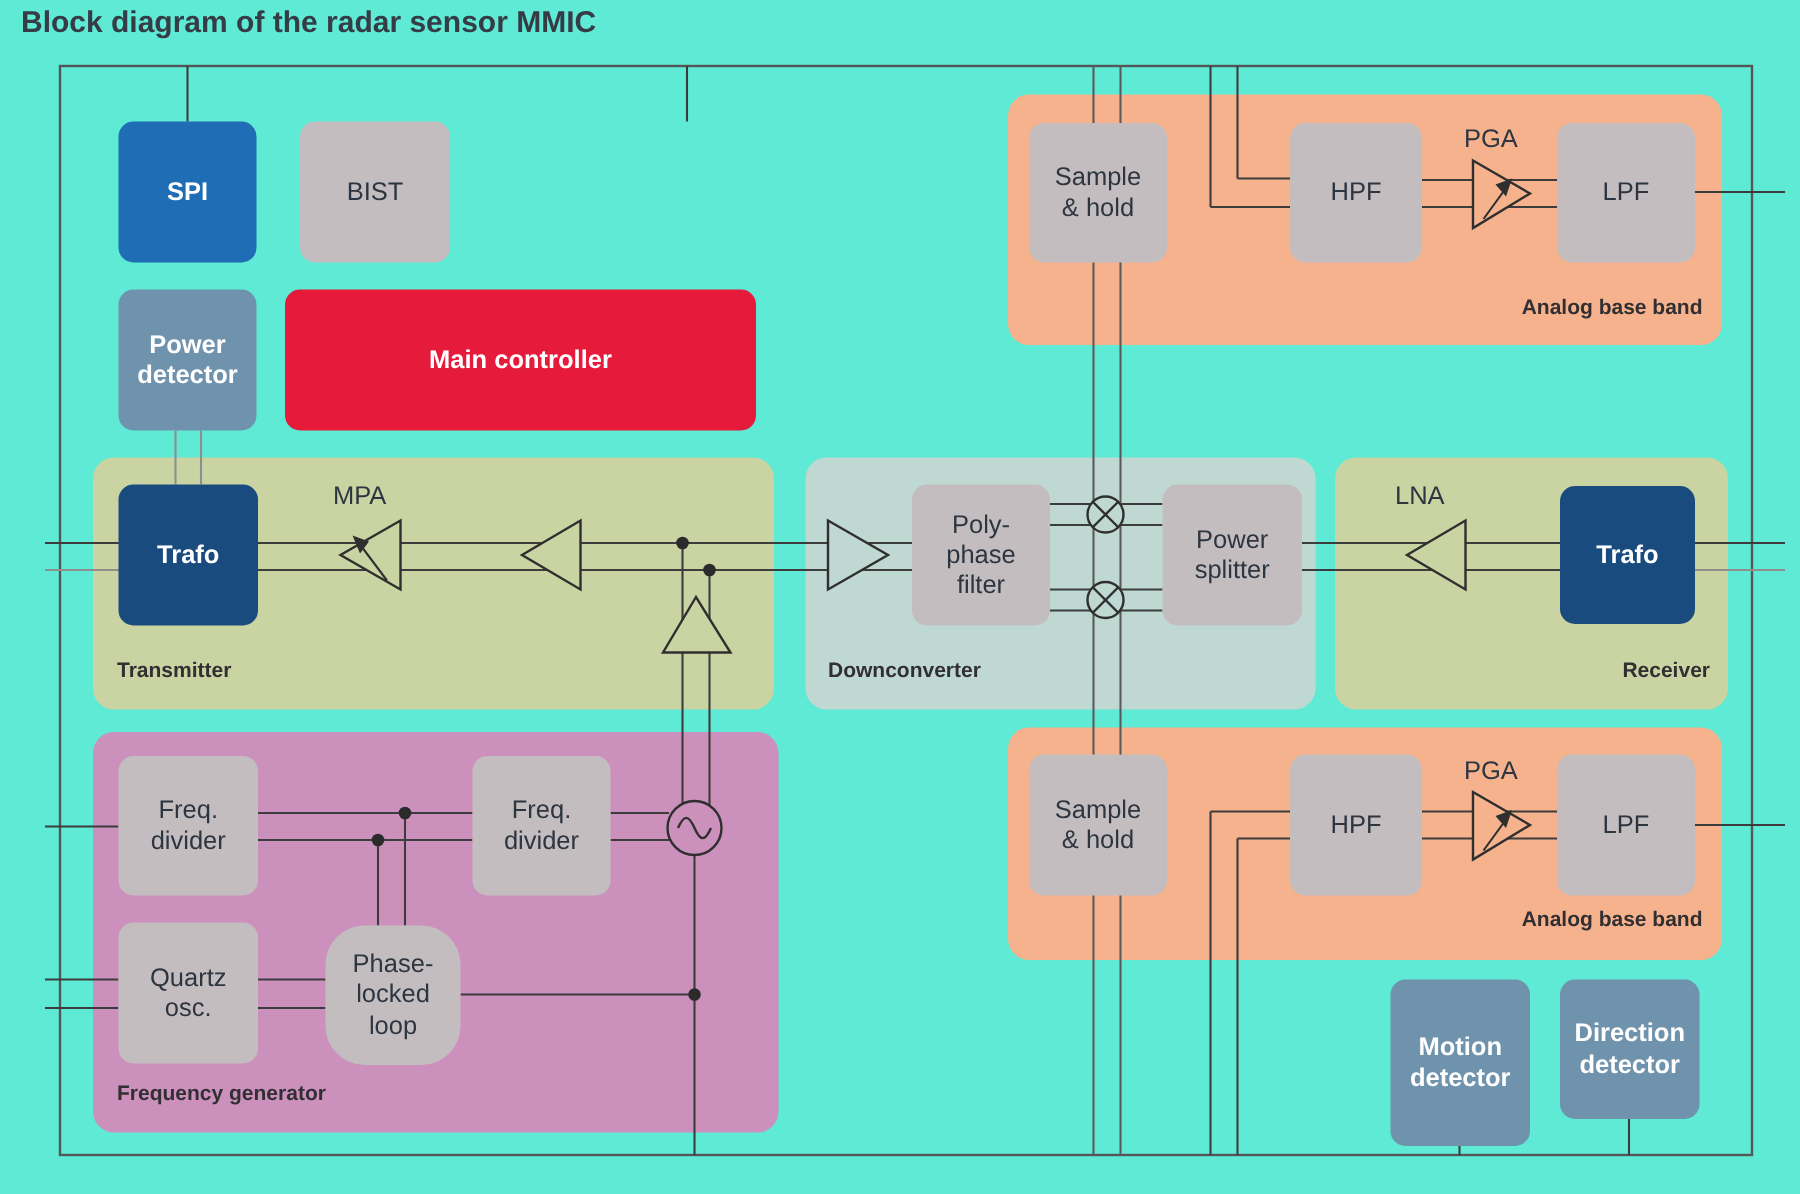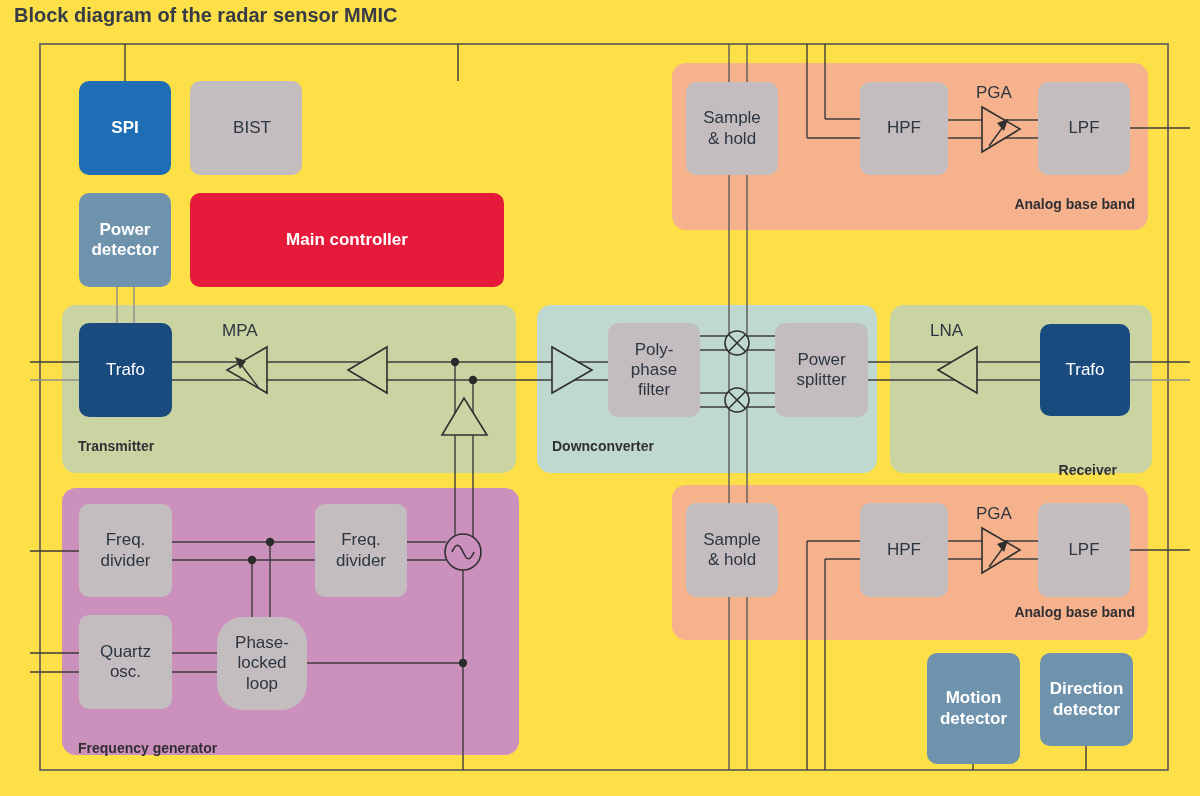--- a/index.html
+++ b/index.html
@@ -1,31 +1,31 @@
 <!DOCTYPE html>
 <html><head>
 <meta charset="utf-8">
 <style>
   html,body{margin:0;padding:0;background:#ffffff;}
-  #canvas{position:relative;width:1200px;height:796px;background:#fde047;
+  #canvas{position:relative;width:1200px;height:796px;background:#5eead4;
           font-family:"Liberation Sans",sans-serif;overflow:hidden;}
   #page-title{position:absolute;left:14px;top:4px;font-size:20px;font-weight:600;
               color:#363c46;z-index:4;}
   .section{position:absolute;border-radius:14px;z-index:1;}
   .sec-green{background:#c9d4a2;}
   .sec-teal{background:#bfd9d2;}
   .sec-orange{background:#f5b28c;}
   .sec-purple{background:#cc90bd;}
   .box{position:absolute;display:flex;align-items:center;justify-content:center;
        text-align:center;border-radius:10px;font-size:17px;line-height:1.18;
        white-space:pre-line;z-index:3;}
   .c-blue{background:#1e6db5;color:#ffffff;font-weight:600;}
   .c-slate{background:#7093ad;color:#ffffff;font-weight:600;}
   .c-gray{background:#c3bdbf;color:#2d3540;}
-  .c-navy{background:#1a4b7f;color:#ffffff;font-weight:400;}
+  .c-navy{background:#1a4b7f;color:#ffffff;font-weight:700;}
   .c-red{background:#e61a3a;color:#ffffff;font-weight:700;}
   .seclabel{position:absolute;z-index:3;font-weight:700;font-size:14px;color:#322f33;
             white-space:nowrap;}
   .right{text-align:right;}
   .amplabel{position:absolute;z-index:3;font-size:17px;color:#2d3540;
             white-space:nowrap;}
   #wires{position:absolute;left:0;top:0;z-index:2;}
 </style>
 </head>
 <body>
@@ -146,21 +146,21 @@
       </g>
 
       <g>
         <circle cx="463" cy="552" r="18" fill="#cc90bd"></circle>
         <path d="M 452 552 c 4 -9 7 -9 11 0 c 4 9 7 9 11 0" fill="none" stroke-width="1.6"></path>
       </g>
     </g>
   </svg>
 
   <div class="box c-blue" style="left:79px;top:81px;width:92px;height:94px;">SPI</div>
-  <div class="box c-gray" style="left:190px;top:81px;width:100px;height:94px;padding-left:12px;">BIST</div>
+  <div class="box c-gray" style="left:200px;top:81px;width:100px;height:94px;">BIST</div>
   <div class="box c-slate" style="left:79px;top:193px;width:92px;height:94px;">Power
 detector</div>
   <div class="box c-red" style="left:190px;top:193px;width:314px;height:94px;">Main controller</div>
 
   <div class="box c-navy" style="left:79px;top:323px;width:93px;height:94px;">Trafo</div>
   <div class="box c-gray" style="left:608px;top:323px;width:92px;height:94px;">Poly-
 phase
 filter</div>
   <div class="box c-gray" style="left:775px;top:323px;width:93px;height:94px;">Power
 splitter</div>
@@ -186,23 +186,23 @@
 locked
 loop</div>
 
   <div class="box c-slate" style="left:927px;top:653px;width:93px;height:111px;">Motion
 detector</div>
   <div class="box c-slate" style="left:1040px;top:653px;width:93px;height:93px;">Direction
 detector</div>
 
   <div class="seclabel" style="left:78px;top:438px;">Transmitter</div>
   <div class="seclabel" style="left:552px;top:438px;">Downconverter</div>
-  <div class="seclabel right" style="left:877px;top:438px;width:240px;margin-top:24px;">Receiver</div>
+  <div class="seclabel right" style="left:900px;top:438px;width:240px;">Receiver</div>
   <div class="seclabel right" style="left:820px;top:196px;width:315px;">Analog base band</div>
   <div class="seclabel right" style="left:820px;top:604px;width:315px;">Analog base band</div>
-  <div class="seclabel" style="left:78px;top:720px;margin-top:20px;">Frequency generator</div>
+  <div class="seclabel" style="left:78px;top:720px;">Frequency generator</div>
 
   <div class="amplabel" style="left:222px;top:321px;width:52px;">MPA</div>
   <div class="amplabel" style="left:930px;top:321px;width:52px;">LNA</div>
   <div class="amplabel" style="left:976px;top:83px;width:50px;">PGA</div>
   <div class="amplabel" style="left:976px;top:504px;width:50px;">PGA</div>
 
 </div>
 
 </body></html>

